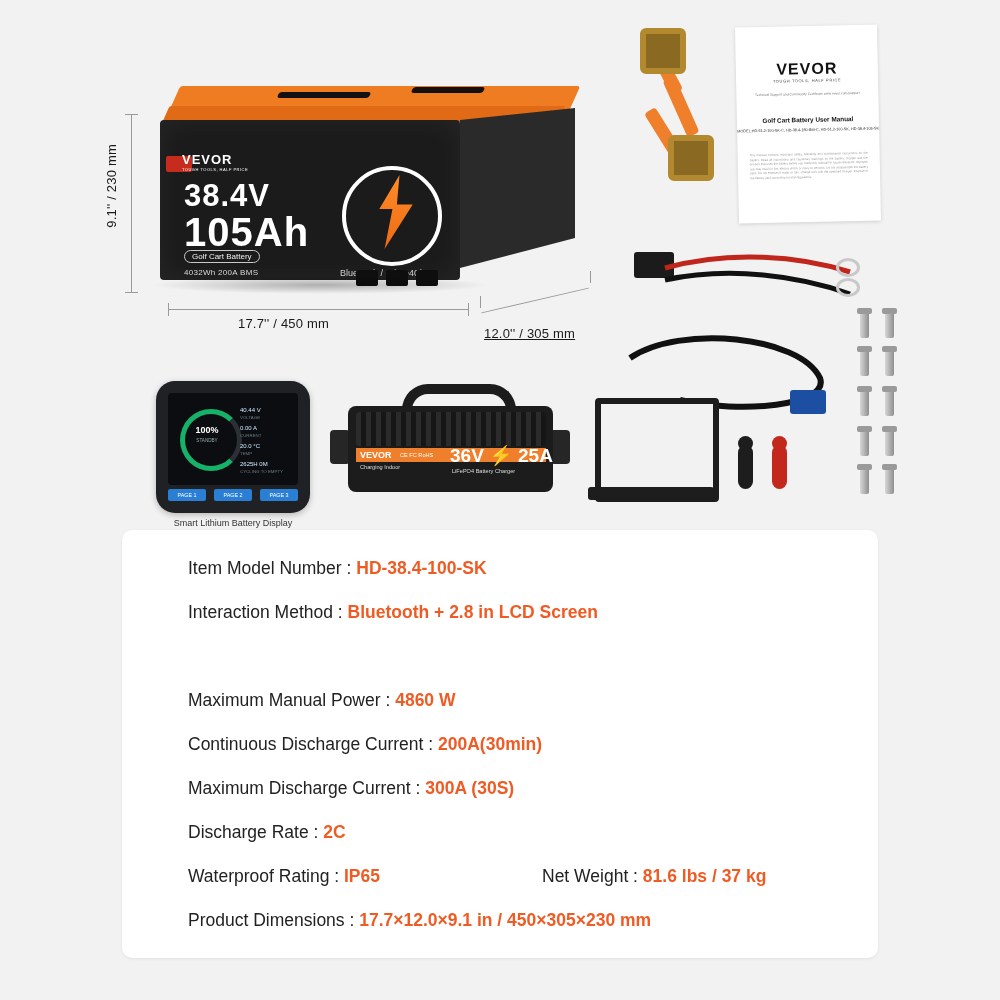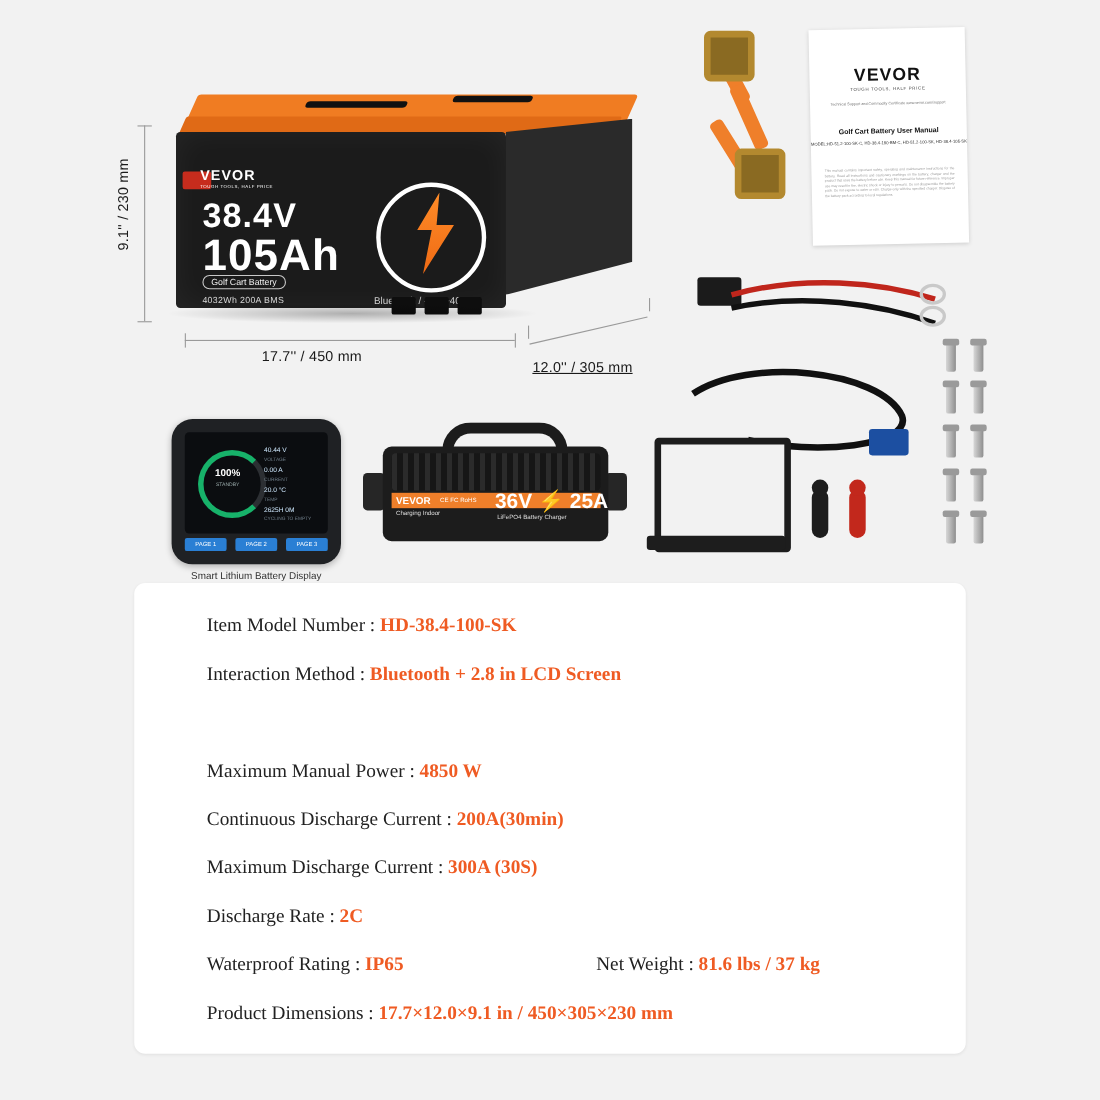--- a/index.html
+++ b/index.html
@@ -100,21 +100,21 @@
   
   .bracket{position:absolute;left:595px;top:398px;width:112px;height:92px;border:6px solid #1d1d1d;border-radius:4px;background:#f2f2f2;}
   .bracket-foot{position:absolute;left:588px;top:487px;width:126px;height:13px;background:#1d1d1d;border-radius:3px;}
 
   
   .cap{position:absolute;width:15px;height:44px;border-radius:8px;}
   .cap-tip{position:absolute;width:15px;height:15px;border-radius:50%;}
 
   
   .spec-card{position:absolute;left:122px;top:530px;width:756px;height:428px;background:#fff;
-     border-radius:10px;box-shadow:0 1px 3px rgba(0,0,0,.07);font-family:Liberation Serif, serif;}
+     border-radius:10px;box-shadow:0 1px 3px rgba(0,0,0,.07);}
   .spec-row{position:absolute;left:66px;color:#222;font-size:17.5px;white-space:nowrap;}
   .spec-row .v{color:#ef5b23;font-weight:bold;}
   .spec-row2{position:absolute;color:#222;font-size:17.5px;white-space:nowrap;}
   .spec-row2 .v{color:#ef5b23;font-weight:bold;}
 </style>
 </head>
 <body>
 
 <div class="page">
 
@@ -273,21 +273,21 @@
     </div>
 
     <div class="spec-row" style="top:72px;">
       <span>Interaction Method :</span>
       <span class="v">Bluetooth + 2.8 in LCD Screen</span>
     </div>
 
 
     <div class="spec-row" style="top:160px;">
       <span>Maximum Manual Power :</span>
-      <span class="v">4850 W</span>
+      <span class="v">4860 W</span>
     </div>
 
     <div class="spec-row" style="top:204px;">
       <span>Continuous Discharge Current :</span>
       <span class="v">200A(30min)</span>
     </div>
 
     <div class="spec-row" style="top:248px;">
       <span>Maximum Discharge Current :</span>
       <span class="v">300A (30S)</span>

